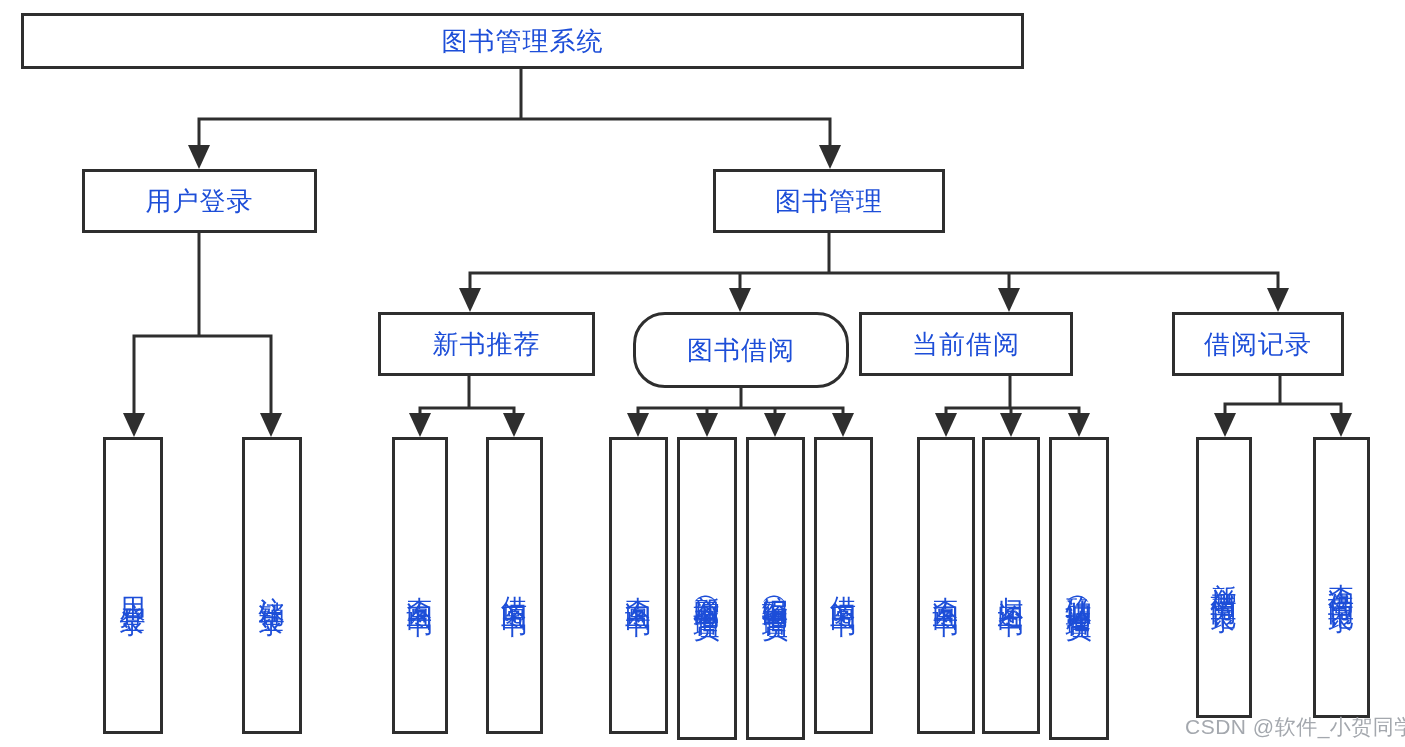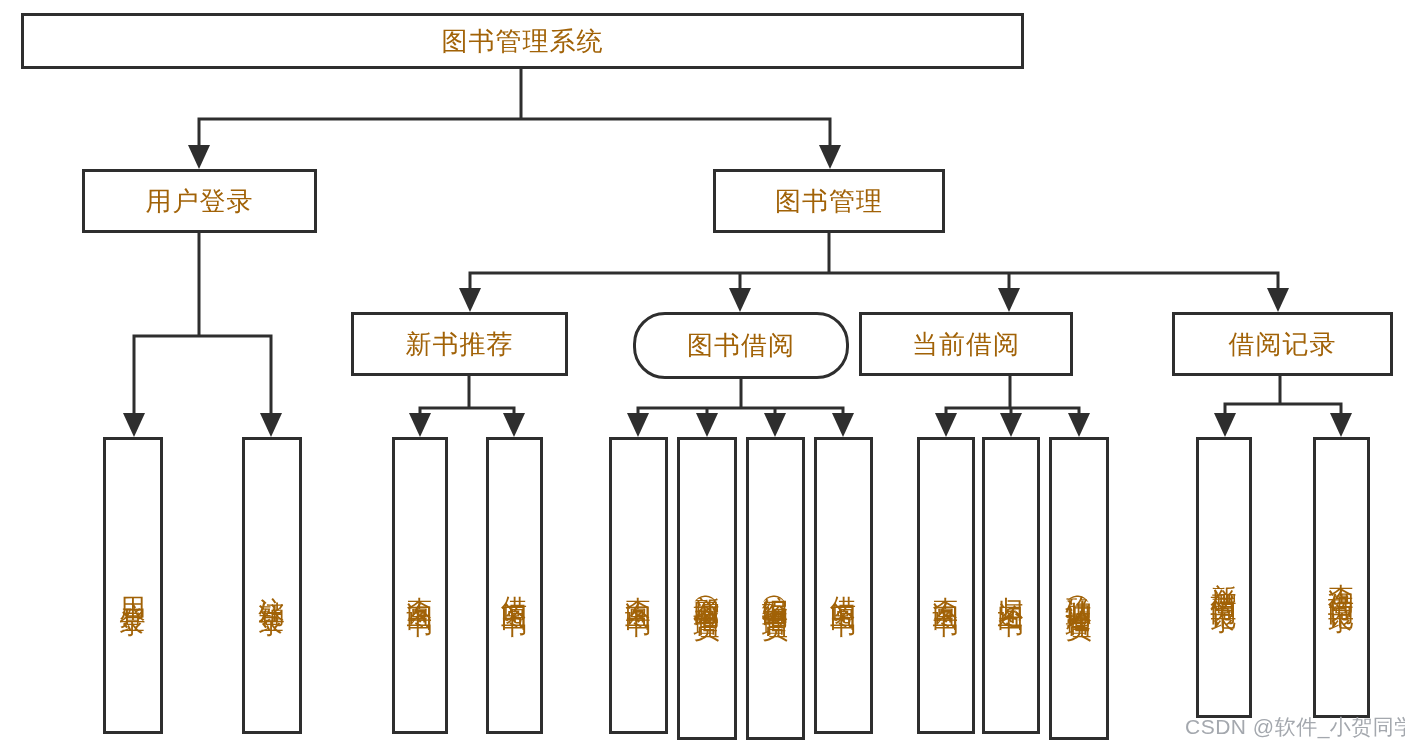--- a/index.html
+++ b/index.html
@@ -31,21 +31,21 @@
     stroke: none;
   }
   .box {
     position: absolute;
     box-sizing: border-box;
     background: #ffffff;
     border: 3px solid #2e2e2e;
     display: flex;
     align-items: center;
     justify-content: center;
-    color: #a16207;
+    color: #1d4ed8;
     z-index: 2;
   }
   .hlabel {
     font-size: 26px;
     letter-spacing: 1px;
     white-space: nowrap;
   }
   .vlabel {
     writing-mode: vertical-lr;
     text-orientation: mixed;
@@ -53,24 +53,24 @@
     line-height: 1;
     letter-spacing: 5px;
     white-space: nowrap;
   }
   .vlabel.tight { letter-spacing: 3px; }
 
   
   .p-root     { left: 21px;   top: 13px;  width: 1003px; height: 56px; }
   .p-l2-user  { left: 82px;   top: 169px; width: 235px;  height: 64px; }
   .p-l2-book  { left: 713px;  top: 169px; width: 232px;  height: 64px; justify-content: center; }
-  .p-l3-new   { left: 351px;  top: 312px; width: 217px;  height: 64px; }
-  .p-l3-bor   { left: 633px;  top: 312px; width: 216px;  height: 67px; border-radius: 32px; }
+  .p-l3-new   { left: 378px;  top: 312px; width: 217px;  height: 64px; }
+  .p-l3-bor   { left: 633px;  top: 312px; width: 216px;  height: 76px; border-radius: 32px; }
   .p-l3-cur   { left: 859px;  top: 312px; width: 214px;  height: 64px; }
-  .p-l3-rec   { left: 1172px; top: 312px; width: 221px;  height: 64px; }
+  .p-l3-rec   { left: 1172px; top: 312px; width: 172px;  height: 64px; }
 
   .p-leaf1  { left: 103px;  top: 437px; width: 60px; height: 297px; }
   .p-leaf2  { left: 242px;  top: 437px; width: 60px; height: 297px; }
   .p-leaf3  { left: 392px;  top: 437px; width: 56px; height: 297px; }
   .p-leaf4  { left: 486px;  top: 437px; width: 57px; height: 297px; }
   .p-leaf5  { left: 609px;  top: 437px; width: 59px; height: 297px; }
   .p-leaf6  { left: 677px;  top: 437px; width: 60px; height: 303px; }
   .p-leaf7  { left: 746px;  top: 437px; width: 59px; height: 303px; }
   .p-leaf8  { left: 814px;  top: 437px; width: 59px; height: 297px; }
   .p-leaf9  { left: 917px;  top: 437px; width: 58px; height: 297px; }

